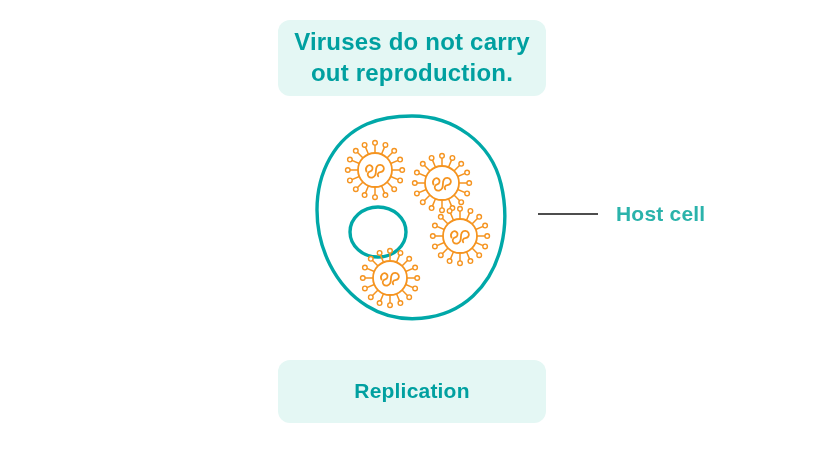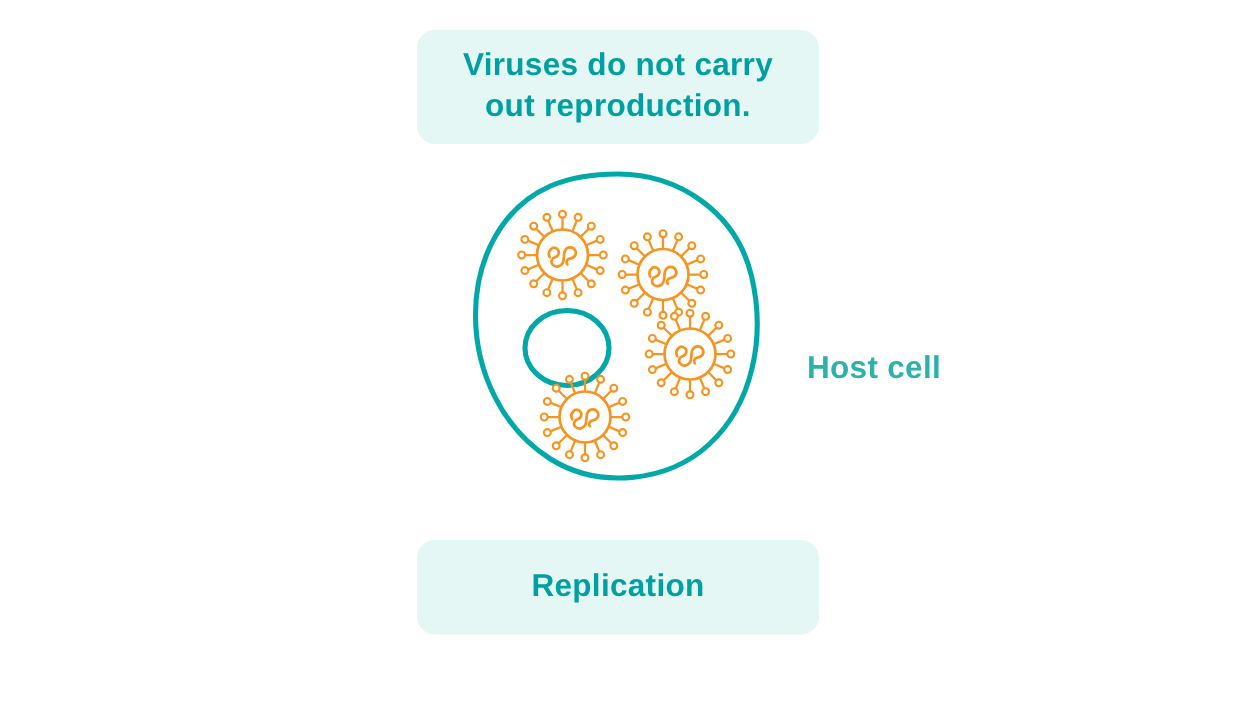--- a/index.html
+++ b/index.html
@@ -38,21 +38,21 @@
     white-space: pre-line;
   }
 
   #top-statement-box {
     left: 278px;
     top: 20px;
     width: 268px;
     height: 76px;
   }
   #top-statement-box .label-text {
-    font-size: 21px;
+    font-size: 24px;
   }
 
   #bottom-stage-box {
     left: 278px;
     top: 360px;
     width: 268px;
     height: 63px;
   }
   #bottom-stage-box .label-text {
     font-size: 21px;
@@ -69,26 +69,25 @@
   #cell-figure svg {
     display: block;
     width: 235px;
     height: 220px;
   }
 
   
   #host-cell-annotation {
     position: absolute;
     left: 538px;
-    top: 216px;
+    top: 200px;
     height: 28px;
     display: flex;
     align-items: center;
     gap: 18px;
-    flex-direction: column;
   }
   #host-cell-leader-line {
     width: 60px;
     height: 2px;
     background: #4d4d4d;
   }
   #host-cell-label {
     color: #2bb3ab;
     font-size: 21px;
     font-weight: bold;

